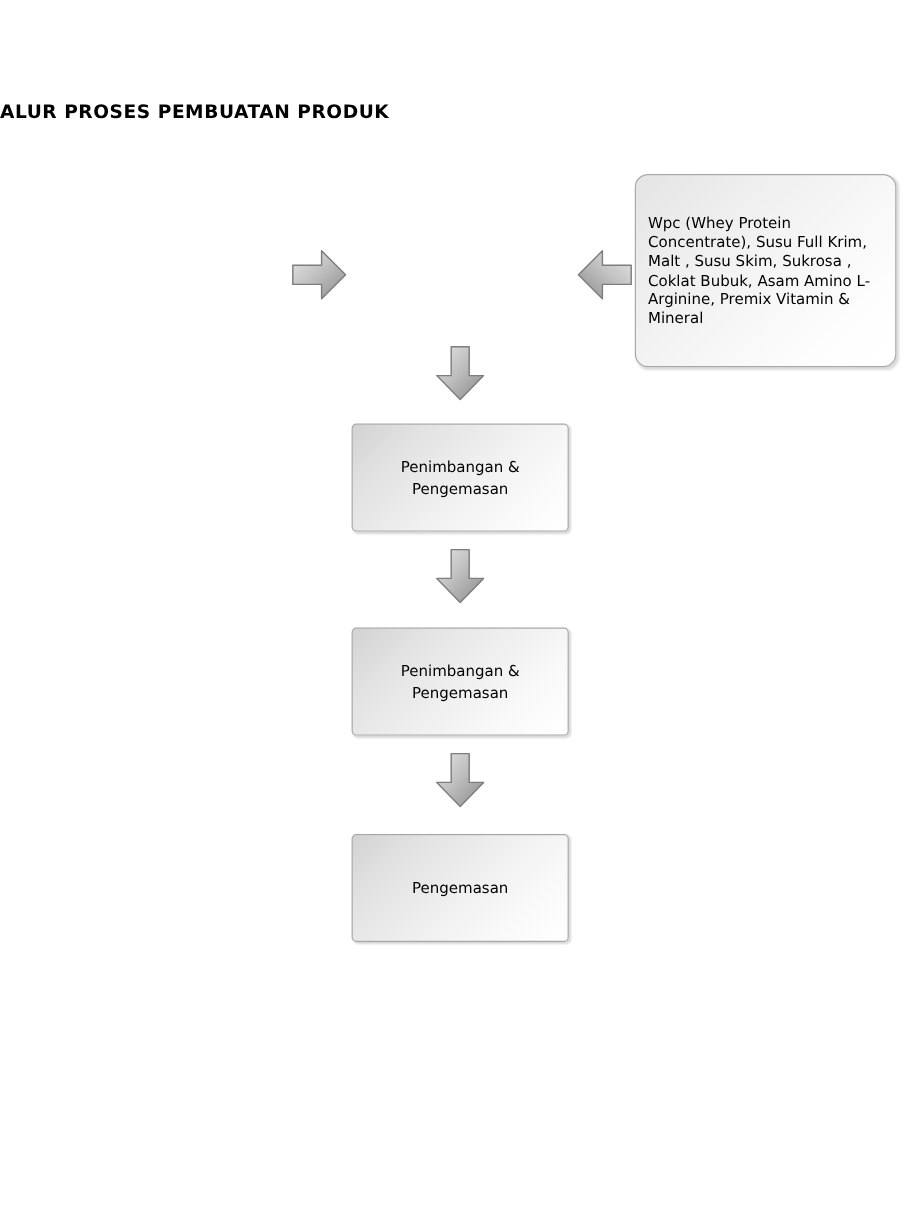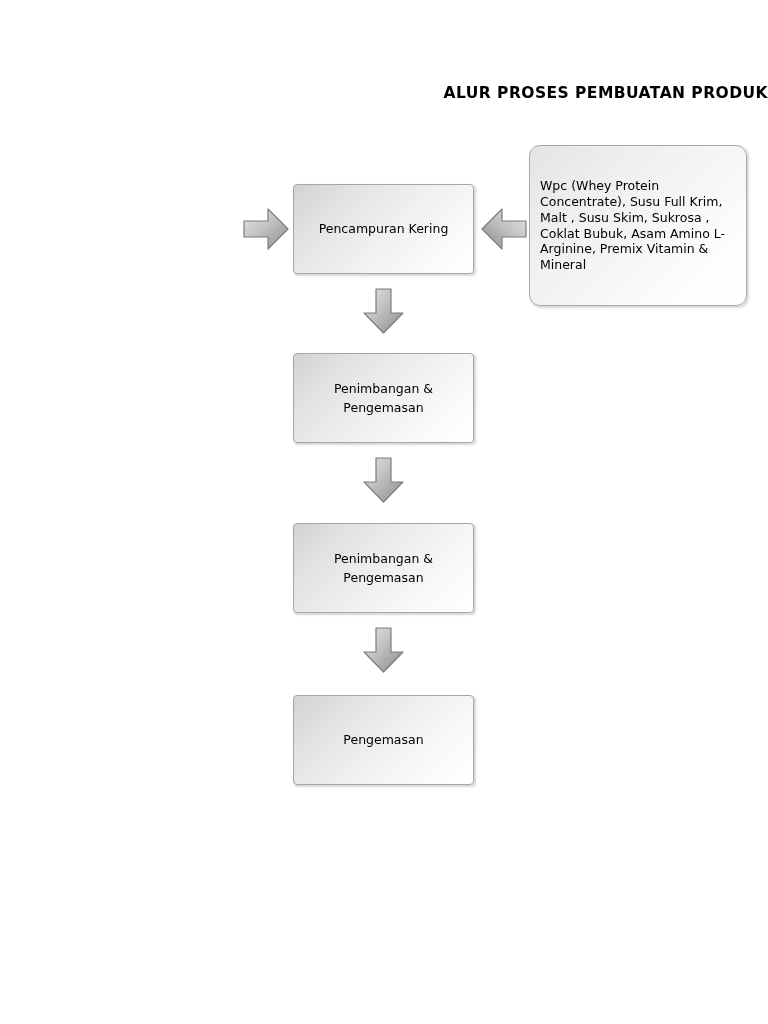--- a/index.html
+++ b/index.html
@@ -21,21 +21,21 @@
     width: 768px;
     height: 1024px;
   }
 
   
   .diagram-title {
     position: absolute;
     left: 0;
     top: 84px;
     width: 768px;
-    text-align: right;
+    text-align: left;
     font-size: 15.5px;
     font-weight: bold;
     letter-spacing: 0.45px;
     color: #000000;
     white-space: nowrap;
   }
 
   
   .node {
     position: absolute;
@@ -97,23 +97,20 @@
         <linearGradient id="gradRight" x1="0" y1="0" x2="1" y2="1">
           <stop offset="0%" stop-color="#e6e6e6"></stop>
           <stop offset="45%" stop-color="#c3c3c3"></stop>
           <stop offset="100%" stop-color="#8c8c8c"></stop>
         </linearGradient>
       </defs>
       <polygon points="1,16 25,16 25,4 45,24 25,44 25,32 1,32" fill="url(#gradRight)" stroke="#7d7d7d" stroke-width="1.2" stroke-linejoin="round"></polygon>
     </svg>
   </div>
 
-  <div class="node" style="left:293px; top:184px; width:181px; height:90px;">
-    <span class="node-label">Pencampuran Kering</span>
-  </div>
 
   <div class="arrow" style="left:481px; top:205px;">
     <svg width="46" height="48" viewBox="0 0 46 48">
       <defs>
         <linearGradient id="gradLeft" x1="1" y1="0" x2="0" y2="1">
           <stop offset="0%" stop-color="#e6e6e6"></stop>
           <stop offset="45%" stop-color="#c3c3c3"></stop>
           <stop offset="100%" stop-color="#8c8c8c"></stop>
         </linearGradient>
       </defs>

